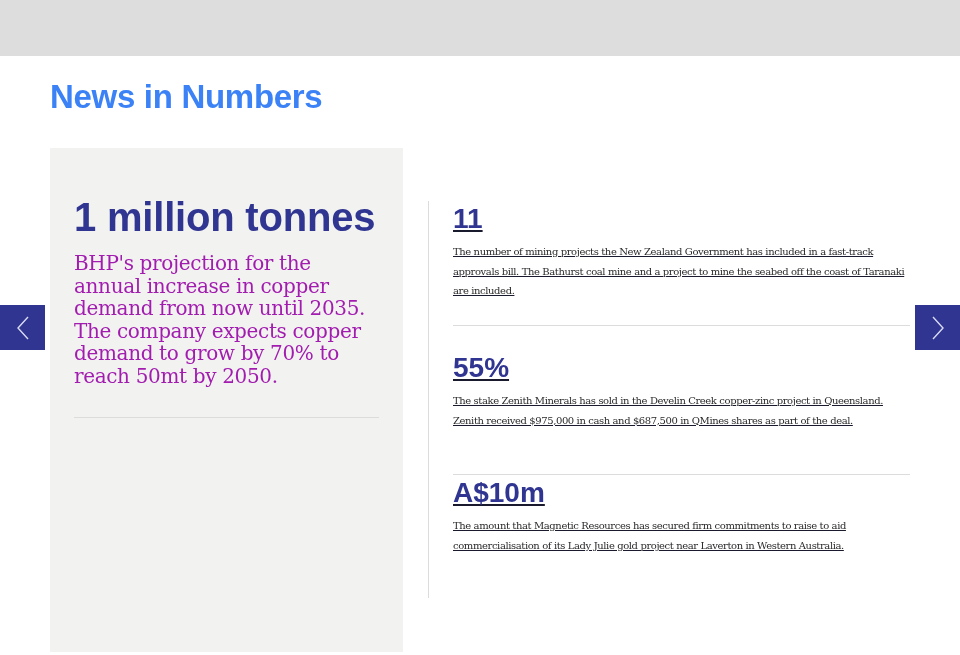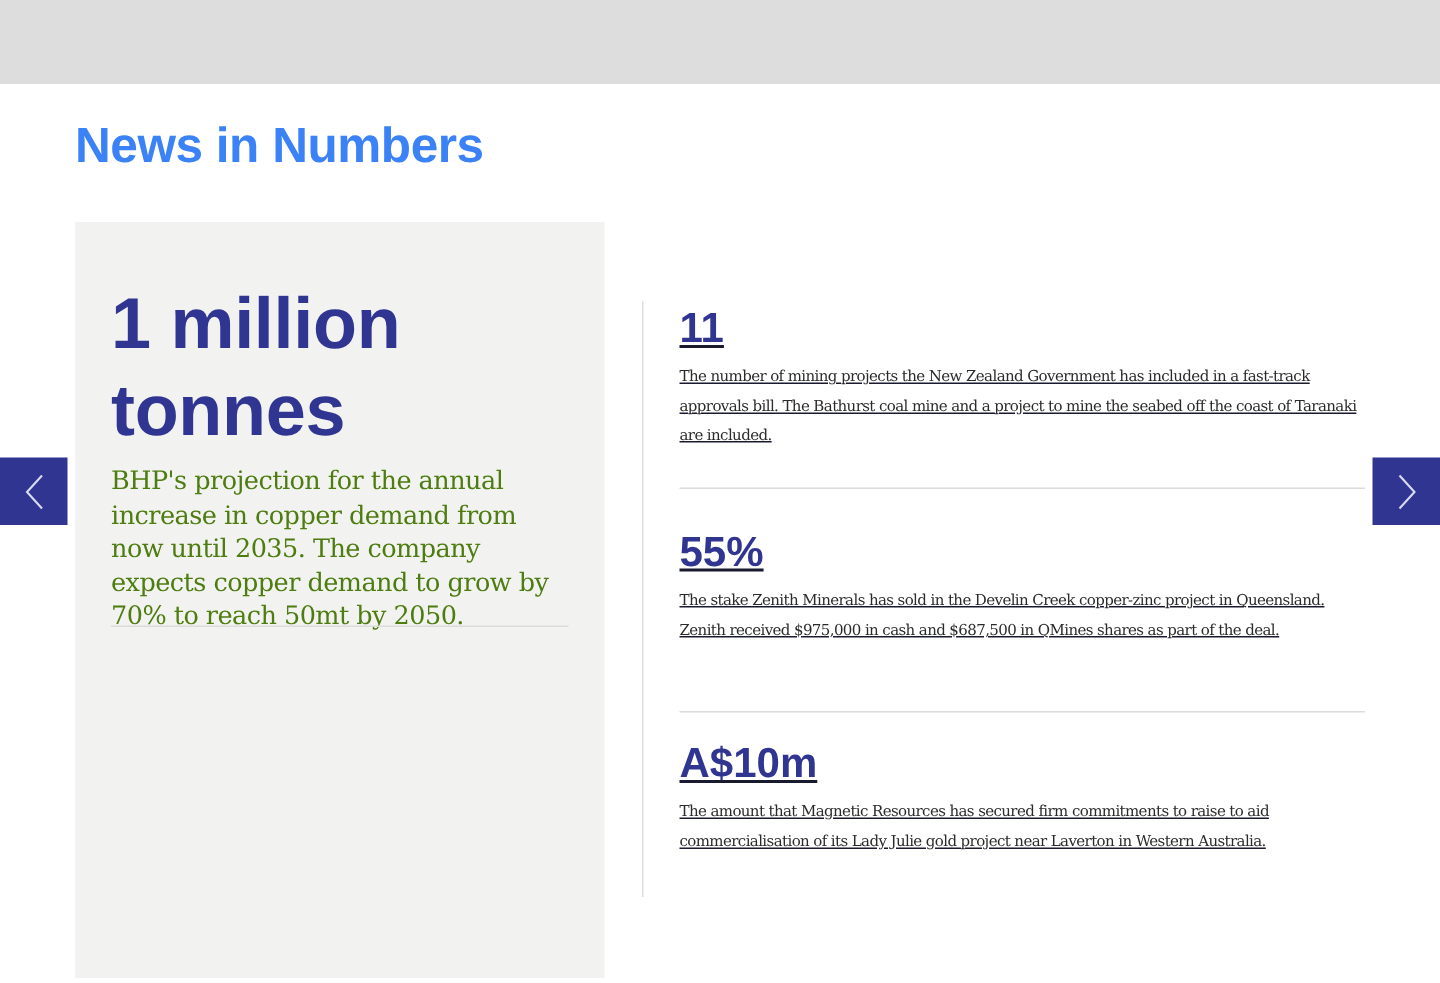--- a/index.html
+++ b/index.html
@@ -16,38 +16,38 @@
 
   .featured-card {
     position: absolute; left: 50px; top: 148px; width: 353px; height: 504px;
     background: #f2f2f1;
   }
   .featured-item { position: absolute; left: 24px; width: 306px; }
   .featured-item.first { top: 40px; }
   .featured-item.second { top: 302px; }
   .big-figure {
     font-family: "Liberation Sans", sans-serif; font-weight: 700;
-    font-size: 48px; line-height: 58px; color: #2f3590; letter-spacing: -0.2px;
+    font-size: 40px; line-height: 58px; color: #2f3590; letter-spacing: -0.2px;
   }
   .featured-desc {
-    font-family: "DejaVu Serif", serif; font-size: 17px; line-height: 22.5px;
-    color: #4d7c0f; margin-top: 6px; letter-spacing: -0.35px;
+    font-family: "DejaVu Serif", serif; font-size: 20px; line-height: 22.5px;
+    color: #a21caf; margin-top: 6px; letter-spacing: -0.35px;
   }
   .featured-divider {
     position: absolute; left: 24px; top: 269px; width: 305px; height: 1px; background: #dcdcdc;
   }
 
   .vertical-divider {
     position: absolute; left: 428px; top: 201px; width: 1px; height: 397px; background: #dcdcdc;
   }
 
   .stat-item { position: absolute; left: 453px; width: 457px; text-decoration: underline; }
   .stat-item.s1 { top: 202px; }
   .stat-item.s2 { top: 351px; }
-  .stat-item.s3 { top: 492px; }
+  .stat-item.s3 { top: 476px; }
   .stat-figure {
     font-family: "Liberation Sans", sans-serif; font-weight: 700;
     font-size: 28px; line-height: 34px; color: #2f3590;
   }
   .stat-desc {
     font-family: "DejaVu Serif", serif; font-size: 10px; line-height: 19.6px;
     color: #2a2a2a; margin-top: 6px; letter-spacing: -0.4px;
   }
   .stat-divider { position: absolute; left: 453px; width: 457px; height: 1px; background: #dcdcdc; }
   .stat-divider.d1 { top: 325px; }

